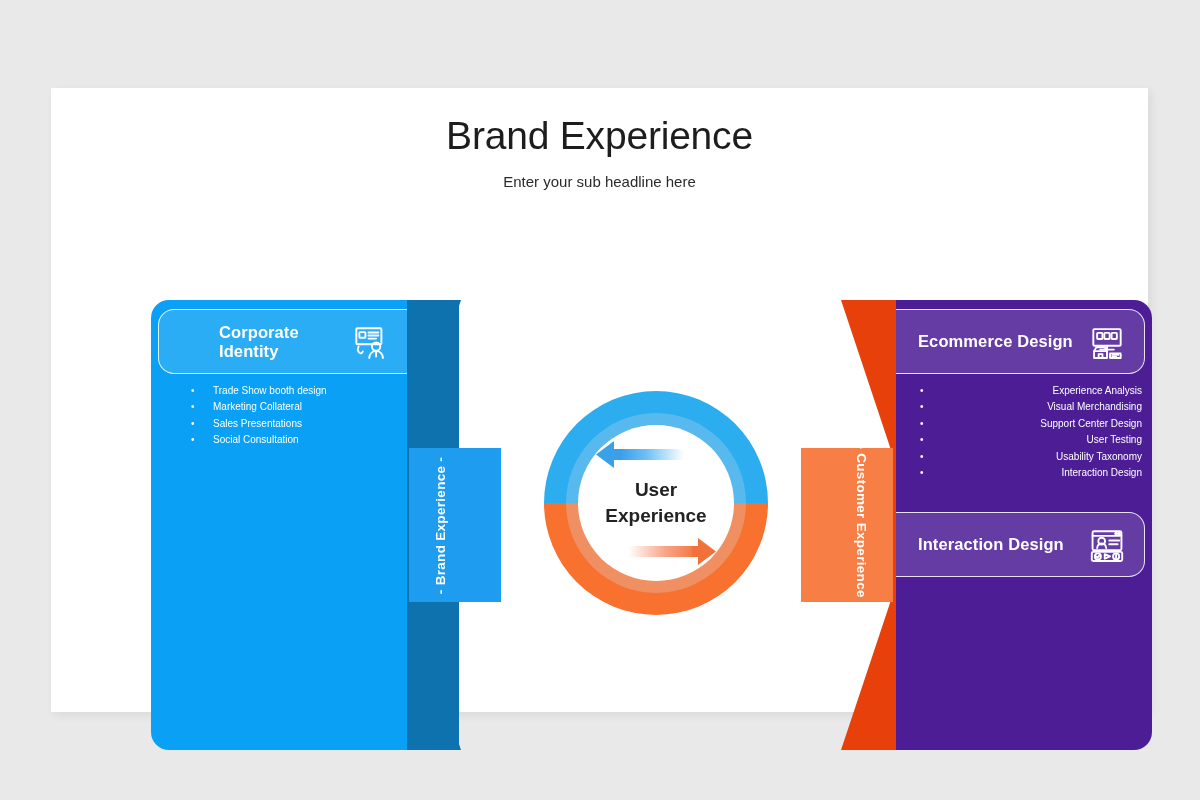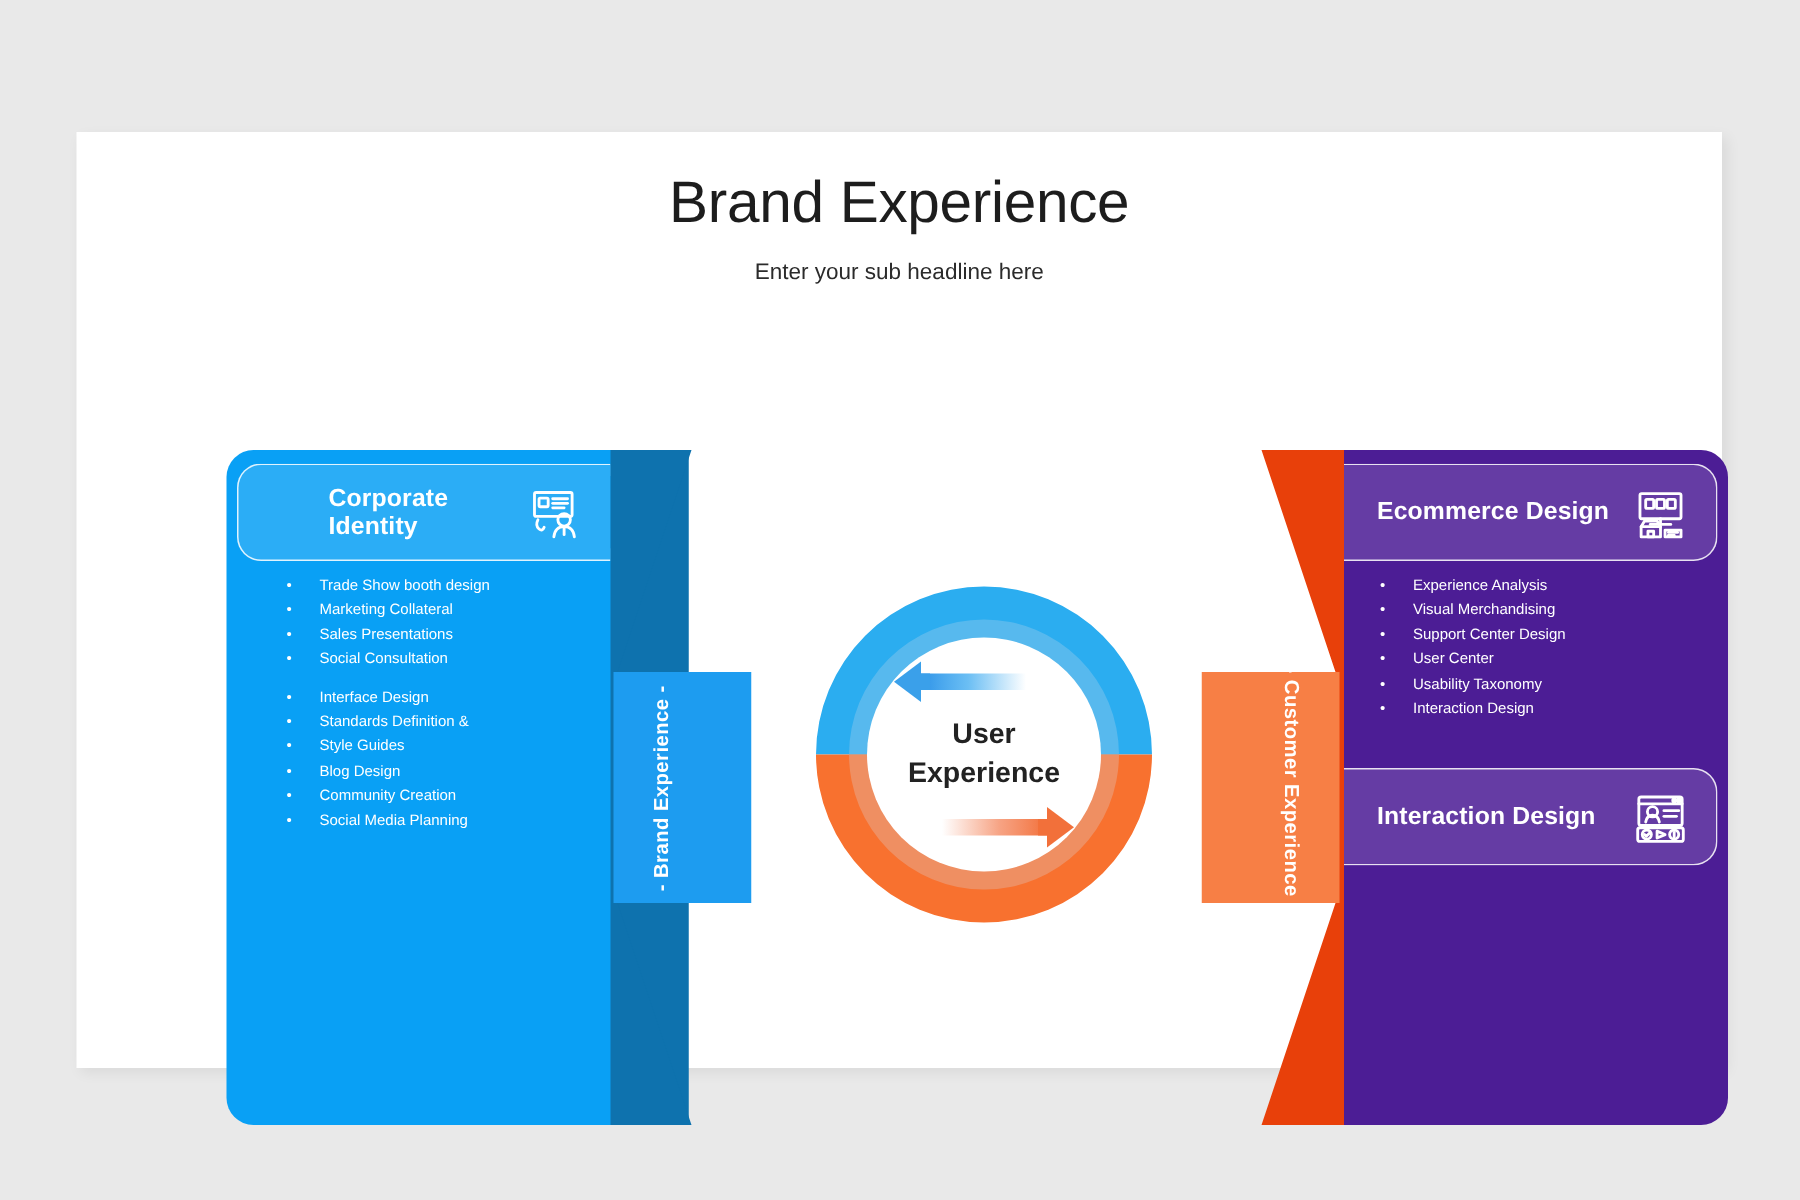--- a/index.html
+++ b/index.html
@@ -160,21 +160,21 @@
     color: #ffffff;
     padding-left: 22px;
     white-space: nowrap;
   }
   .bullets li::before {
     content: "\2022";
     position: absolute;
     left: 0;
     color: #ffffff;
   }
-  #panel-right .bullets { padding-left: 24px; }
+  #panel-right .bullets { padding-left: 24px; text-align: right; }
 
   
   #ring-wrap {
     position: absolute;
     left: 485px; top: 295px;
     width: 240px; height: 240px;
   }
   #ring-wrap svg { display: block; width: 240px; height: 240px; }
 
   #ring-text {
@@ -289,28 +289,20 @@
           </svg>
         </div>
       </div>
       <ul class="bullets">
         <li>Trade Show booth design</li>
         <li>Marketing Collateral</li>
         <li>Sales Presentations</li>
         <li>Social Consultation</li>
       </ul>
 
-      <ul class="bullets">
-        <li>Interface Design</li>
-        <li>Standards Definition &amp;</li>
-        <li>Style Guides</li>
-        <li>Blog Design</li>
-        <li>Community Creation</li>
-        <li>Social Media Planning</li>
-      </ul>
     </div>
 
     <div class="panel" id="panel-right">
 
       <div class="card-head">
         <div class="card-title">Ecommerce Design</div>
         <div class="card-icon">
           <svg viewBox="0 0 100 100">
             <rect x="14" y="16" width="72" height="44" rx="3"></rect>
             <rect x="24" y="26" width="14" height="16" rx="2"></rect>
@@ -324,21 +316,21 @@
             <path d="M58 80 h28 v12 h-28 z"></path>
             <line x1="64" y1="84" x2="80" y2="84"></line>
             <line x1="64" y1="89" x2="74" y2="89"></line>
           </svg>
         </div>
       </div>
       <ul class="bullets">
         <li>Experience Analysis</li>
         <li>Visual Merchandising</li>
         <li>Support Center Design</li>
-        <li>User Center</li>
+        <li>User Testing</li>
         <li>Usability Taxonomy</li>
         <li>Interaction Design</li>
       </ul>
 
       <div class="card-head" style="margin-top:31px">
         <div class="card-title">Interaction Design</div>
         <div class="card-icon">
           <svg viewBox="0 0 100 100">
             <rect x="12" y="14" width="76" height="50" rx="4"></rect>
             <line x1="12" y1="26" x2="88" y2="26"></line>

